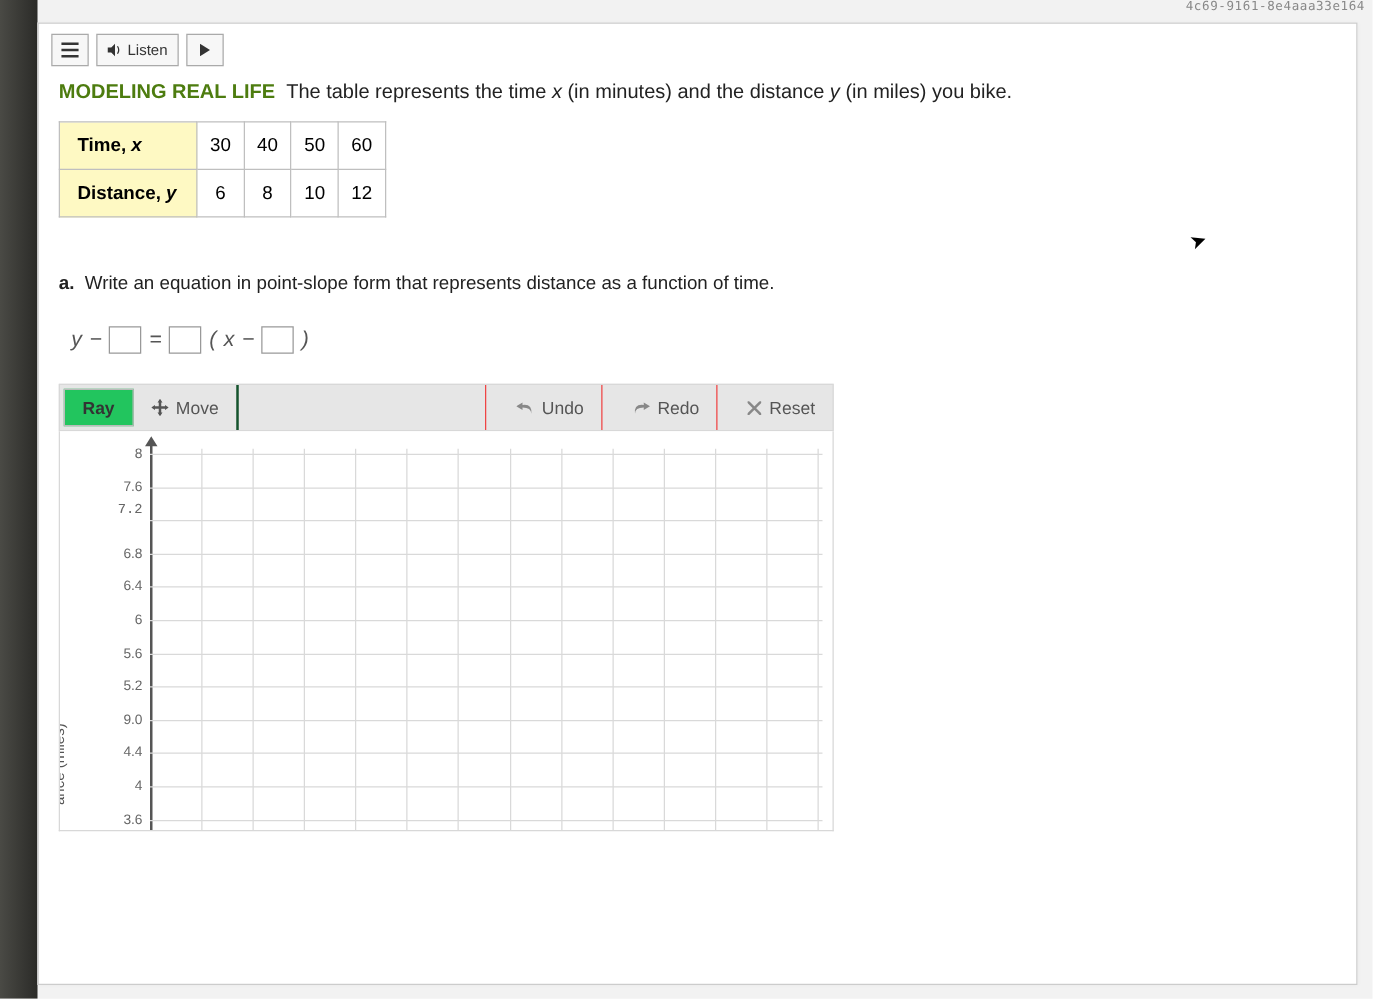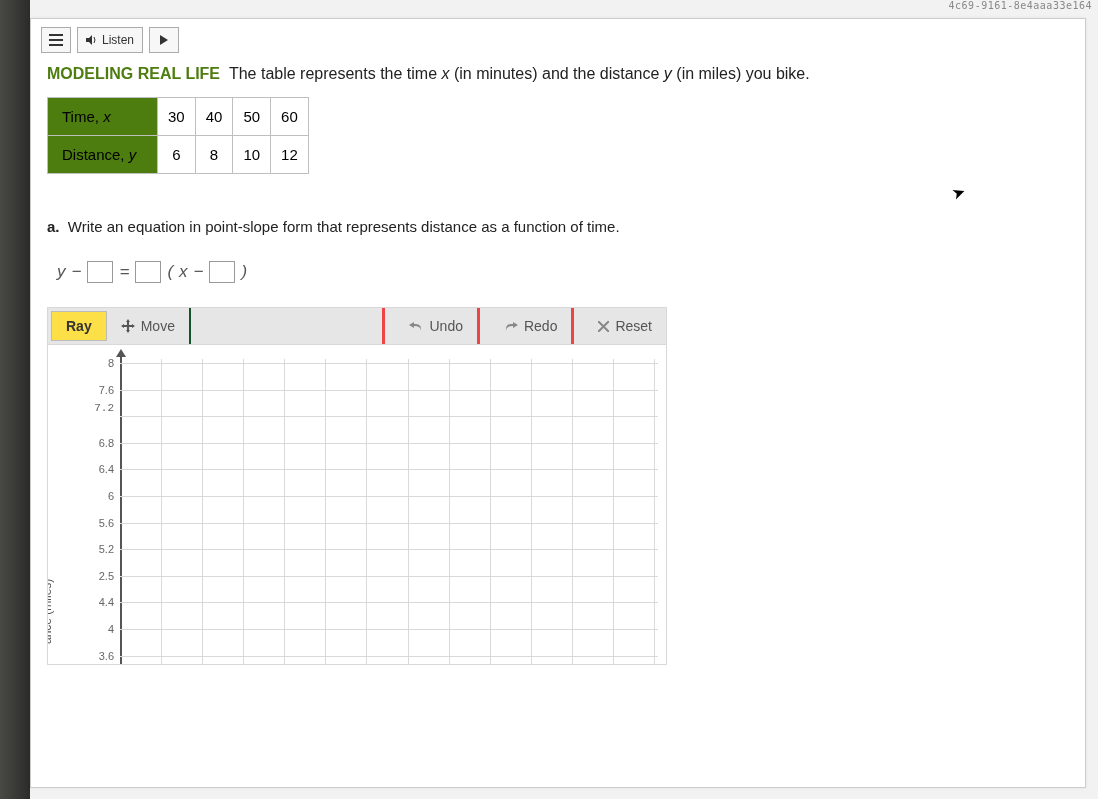--- a/index.html
+++ b/index.html
@@ -60,22 +60,22 @@
     border: 1px solid #bfbfbf;
     padding: 8px 10px;
     font-size: 15px;
     text-align: center;
     height: 38px;
     min-width: 36px;
     background: #fff;
   }
   .data-table .row-header {
     text-align: left;
-    font-weight: normal;
-    background: #4d7c0f;
+    font-weight: bold;
+    background: #fef9c3;
     padding: 8px 14px;
     min-width: 110px;
   }
   .part-a { font-size: 15px; color: #222; margin-bottom: 26px; margin-top: 44px; }
   .part-a .letter { font-weight: bold; }
   .equation {
     font-size: 17px;
     color: #555;
     margin: 0 0 24px 10px;
     display: flex;
@@ -107,29 +107,29 @@
   .gtb-btn {
     display: flex;
     align-items: center;
     justify-content: center;
     gap: 6px;
     padding: 0 14px;
     cursor: pointer;
     border-right: 2px solid #14532d;
   }
   .gtb-btn.active {
-    background: #fde047;
+    background: #22c55e;
     border: 1px solid #bbb;
     font-weight: bold;
     color: #333;
     margin: 3px 0 3px 3px;
     height: 30px;
   }
   .gtb-spacer { flex: 1; }
-  .gtb-right { border-right: none; border-left: 3px solid #ef4444; padding-left: 24px; }
+  .gtb-right { border-right: none; border-left: 1px solid #ef4444; padding-left: 24px; }
   .graph-area {
     position: relative;
     height: 320px;
     border: 1px solid #d8d8d8;
     border-top: none;
     background: #fff;
     overflow: hidden;
   }
   .y-axis-label {
     position: absolute;
@@ -328,21 +328,21 @@
             <div class="tick-label" style="top: 83.8261px;">6.8</div>
             <div class="grid-line-h" style="top: 110.435px;"></div>
             <div class="tick-label" style="top: 110.435px;">6.4</div>
             <div class="grid-line-h" style="top: 137.043px;"></div>
             <div class="tick-label" style="top: 137.043px;">6</div>
             <div class="grid-line-h" style="top: 163.652px;"></div>
             <div class="tick-label" style="top: 163.652px;">5.6</div>
             <div class="grid-line-h" style="top: 190.261px;"></div>
             <div class="tick-label" style="top: 190.261px;">5.2</div>
             <div class="grid-line-h" style="top: 216.87px;"></div>
-            <div class="tick-label" style="top: 216.87px;">2.5</div>
+            <div class="tick-label" style="top: 216.87px;">9.0</div>
             <div class="grid-line-h" style="top: 243.478px;"></div>
             <div class="tick-label" style="top: 243.478px;">4.4</div>
             <div class="grid-line-h" style="top: 270.087px;"></div>
             <div class="tick-label" style="top: 270.087px;">4</div>
             <div class="grid-line-h" style="top: 296.696px;"></div>
             <div class="tick-label" style="top: 296.696px;">3.6</div>
             <div class="grid-line-v" style="left: 41.0769px;"></div>
             <div class="grid-line-v" style="left: 82.1538px;"></div>
             <div class="grid-line-v" style="left: 123.231px;"></div>
             <div class="grid-line-v" style="left: 164.308px;"></div>

